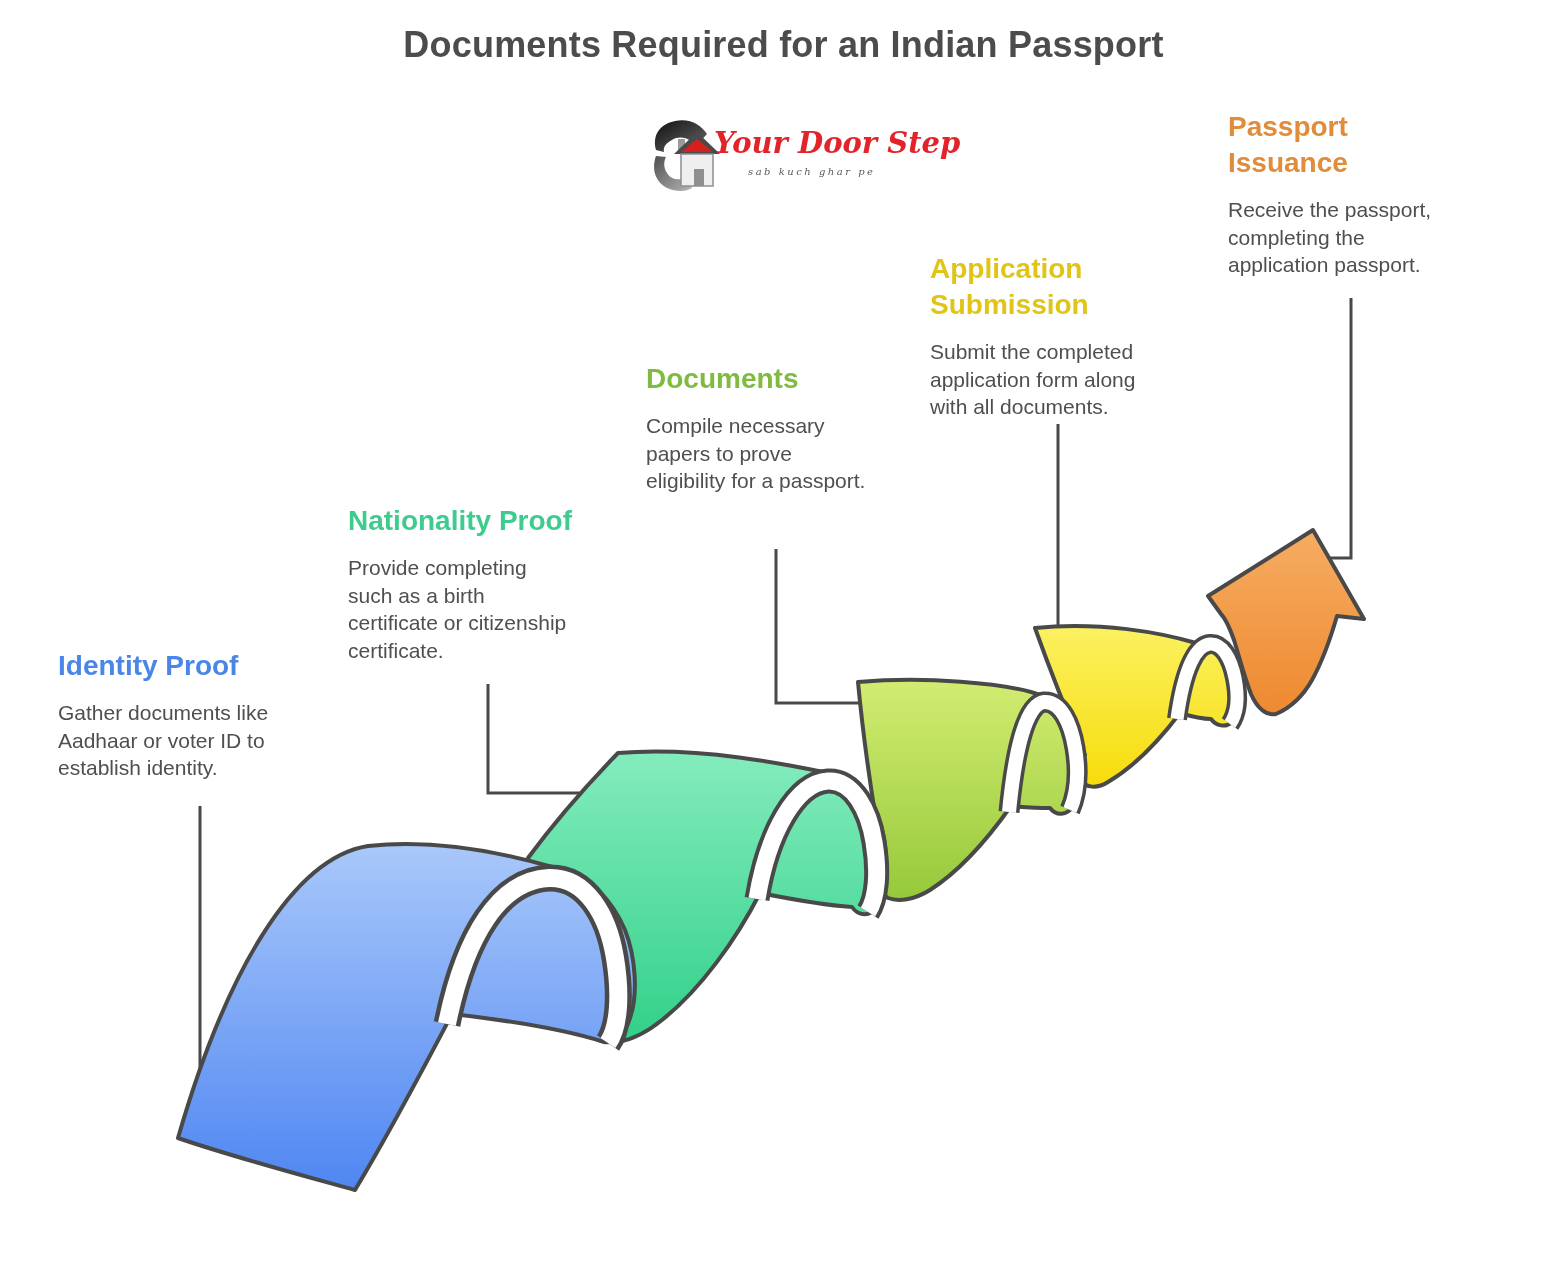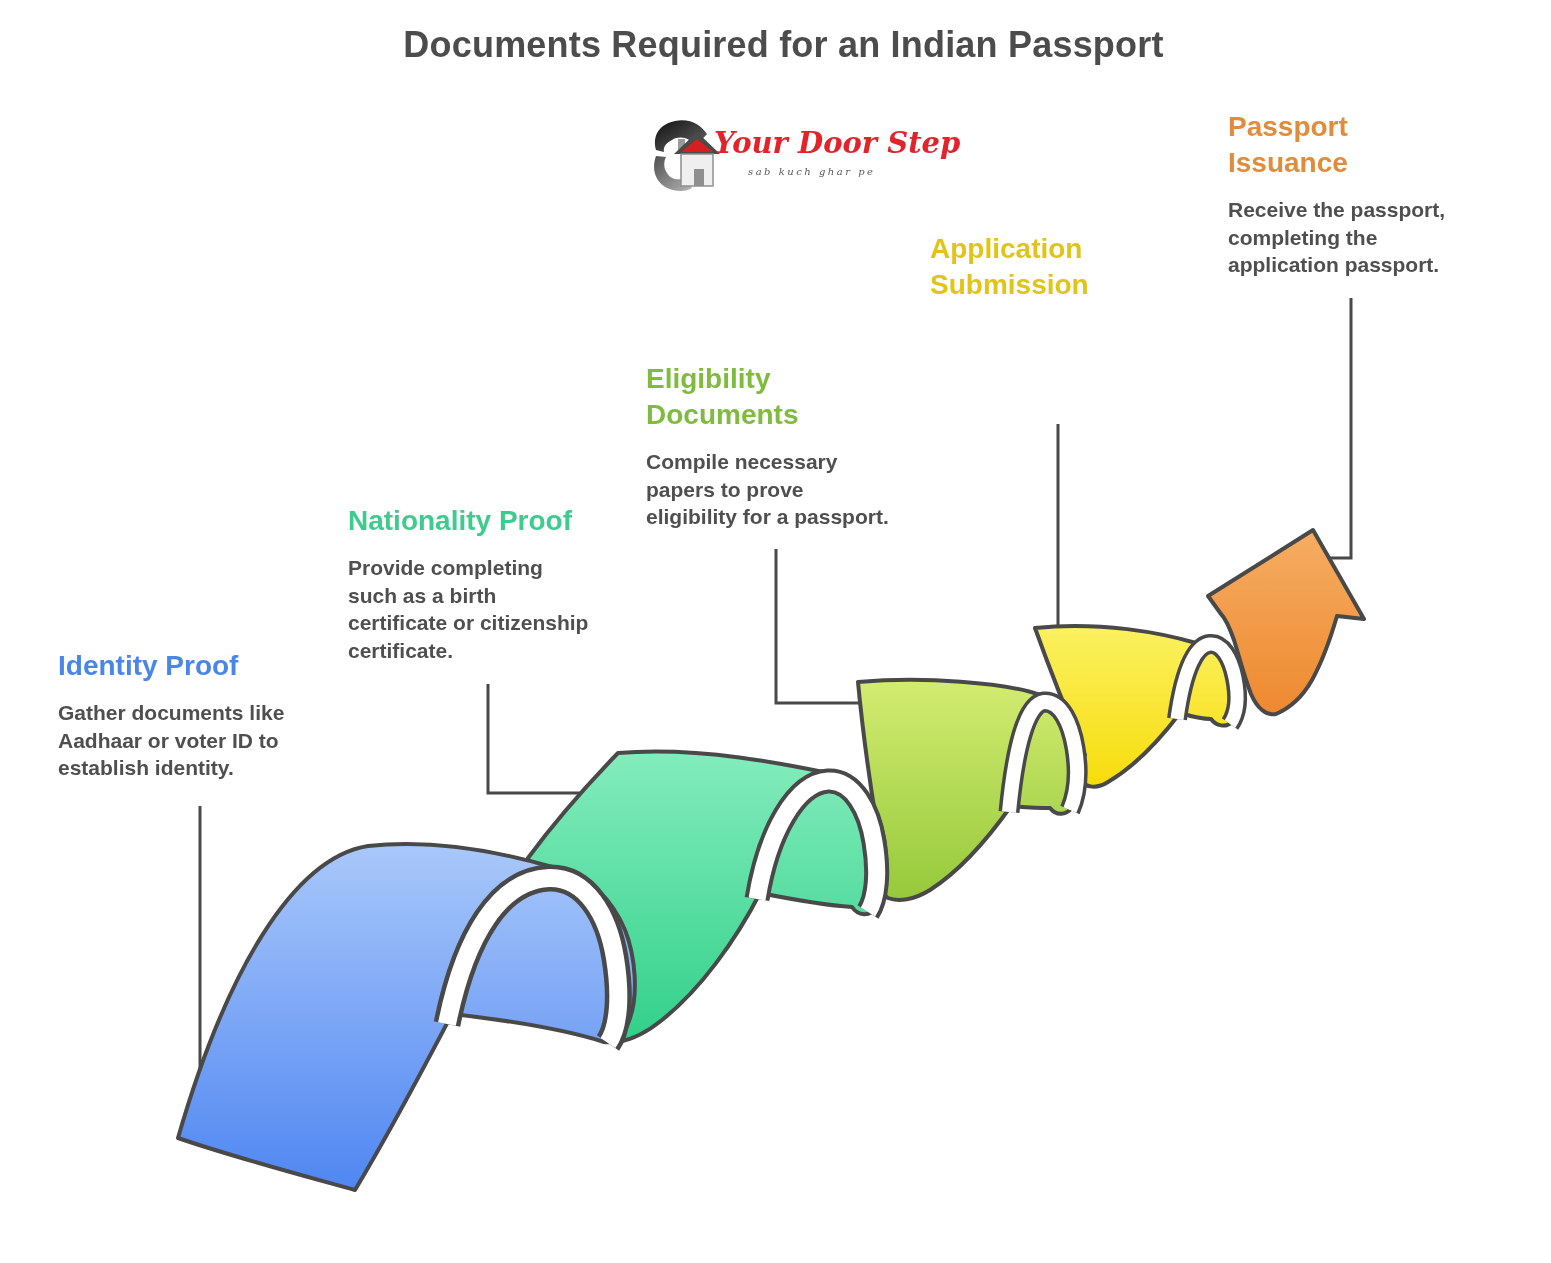--- a/index.html
+++ b/index.html
@@ -19,25 +19,25 @@
   }
   .logo-tagline{
     position:absolute;left:748px;top:166px;
     font-family:"DejaVu Serif", serif;font-style:italic;
     font-size:10px;color:#5a5a5a;letter-spacing:2.5px;white-space:nowrap;
   }
   .step{position:absolute;text-align:left;}
   .step-heading{font-size:28px;font-weight:700;line-height:36px;margin:0 0 15px 0;}
   .step-heading span{display:block;}
   .step-desc{font-size:21px;line-height:27.5px;color:#4f4f4f;margin:0;}
-  .step-desc span{display:block;font-weight:bold;}
+  .step-desc span{display:block;}
   .step1{left:58px;top:648px;width:280px;}
   .step2{left:348px;top:503px;width:280px;}
   .step3{left:646px;top:361px;width:260px;}
-  .step4{left:930px;top:231px;width:260px;}
+  .step4{left:930px;top:251px;width:260px;}
   .step5{left:1228px;top:109px;width:240px;}
   .step1 .step-heading{color:#4a86e8;}
   .step2 .step-heading{color:#3ecb8e;}
   .step3 .step-heading{color:#7fbb3f;}
   .step4 .step-heading{color:#e0c517;}
   .step5 .step-heading{color:#e08c3b;}
 </style>
 </head>
 <body>
 
@@ -185,35 +185,39 @@
     <div class="step-desc">
       <span>Provide completing</span>
       <span>such as a birth</span>
       <span>certificate or citizenship</span>
       <span>certificate.</span>
     </div>
   </div>
 
   <div class="step step3">
     <div class="step-heading">
-      <span>Eligibility</span>
       <span>Documents</span>
     </div>
     <div class="step-desc">
       <span>Compile necessary</span>
       <span>papers to prove</span>
       <span>eligibility for a passport.</span>
     </div>
   </div>
 
   <div class="step step4">
     <div class="step-heading">
       <span>Application</span>
       <span>Submission</span>
     </div>
+    <div class="step-desc">
+      <span>Submit the completed</span>
+      <span>application form along</span>
+      <span>with all documents.</span>
+    </div>
   </div>
 
   <div class="step step5">
     <div class="step-heading">
       <span>Passport</span>
       <span>Issuance</span>
     </div>
     <div class="step-desc">
       <span>Receive the passport,</span>
       <span>completing the</span>

